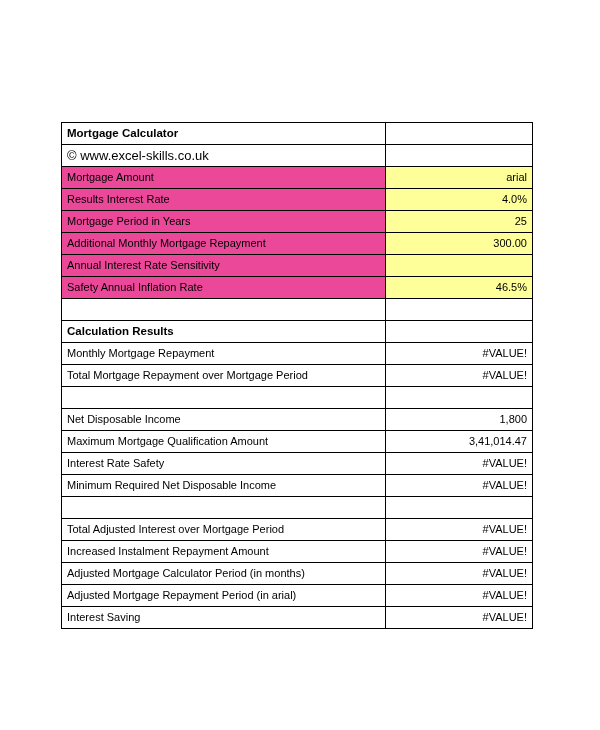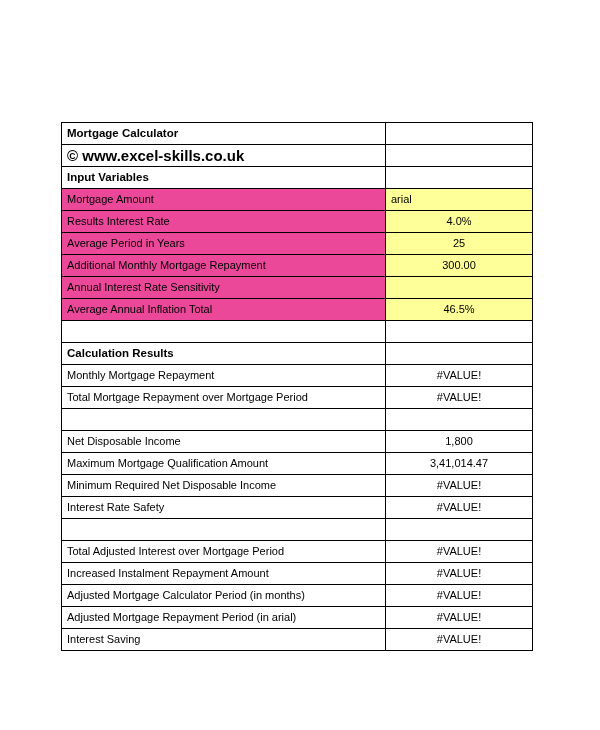--- a/index.html
+++ b/index.html
@@ -44,37 +44,37 @@
   }
 
   
   tr.r-title td.lbl,
   tr.r-section td.lbl {
     font-weight: bold;
     font-size: 11.5px;
   }
 
   
-  tr.r-copy td.lbl { font-size: 15px; font-weight: bold; }
+  tr.r-copy td.lbl { font-size: 13px; }
 
   
   td.dark {
     background: #ec4899;
     color: #ffffff;
     border-color: #000000;
   }
   
   td.yellow {
     background: #ffff99;
   }
   td.val {
-    text-align: center;
+    text-align: right;
   }
   td.val-left {
-    text-align: left;
+    text-align: right;
   }
   
   tr.r-spacer td { }
 </style>
 </head>
 <body>
 
 <div id="sheet-wrap">
   <table class="sheet">
     <colgroup>
@@ -86,47 +86,43 @@
       <tr class="r-title">
         <td class="lbl">Mortgage Calculator</td>
         <td class="val"></td>
       </tr>
 
       <tr class="r-copy">
         <td class="lbl">© www.excel-skills.co.uk</td>
         <td class="val"></td>
       </tr>
 
-      <tr class="r-section">
-        <td class="lbl">Input Variables</td>
-        <td class="val"></td>
-      </tr>
 
       <tr>
         <td class="lbl dark">Mortgage Amount</td>
         <td class="yellow val-left">arial</td>
       </tr>
       <tr>
         <td class="lbl dark">Results Interest Rate</td>
         <td class="yellow val">4.0%</td>
       </tr>
       <tr>
-        <td class="lbl dark">Average Period in Years</td>
+        <td class="lbl dark">Mortgage Period in Years</td>
         <td class="yellow val">25</td>
       </tr>
       <tr>
         <td class="lbl dark">Additional Monthly Mortgage Repayment</td>
         <td class="yellow val">300.00</td>
       </tr>
       <tr>
         <td class="lbl dark">Annual Interest Rate Sensitivity</td>
         <td class="yellow val"></td>
       </tr>
       <tr>
-        <td class="lbl dark">Average Annual Inflation Total</td>
+        <td class="lbl dark">Safety Annual Inflation Rate</td>
         <td class="yellow val">46.5%</td>
       </tr>
 
       <tr class="r-spacer">
         <td class="lbl"></td>
         <td class="val"></td>
       </tr>
 
       <tr class="r-section">
         <td class="lbl">Calculation Results</td>
@@ -149,25 +145,25 @@
 
       <tr>
         <td class="lbl">Net Disposable Income</td>
         <td class="val">1,800</td>
       </tr>
       <tr>
         <td class="lbl">Maximum Mortgage Qualification Amount</td>
         <td class="val">3,41,014.47</td>
       </tr>
       <tr>
-        <td class="lbl">Minimum Required Net Disposable Income</td>
+        <td class="lbl">Interest Rate Safety</td>
         <td class="val">#VALUE!</td>
       </tr>
       <tr>
-        <td class="lbl">Interest Rate Safety</td>
+        <td class="lbl">Minimum Required Net Disposable Income</td>
         <td class="val">#VALUE!</td>
       </tr>
 
       <tr class="r-spacer">
         <td class="lbl"></td>
         <td class="val"></td>
       </tr>
 
       <tr>
         <td class="lbl">Total Adjusted Interest over Mortgage Period</td>

